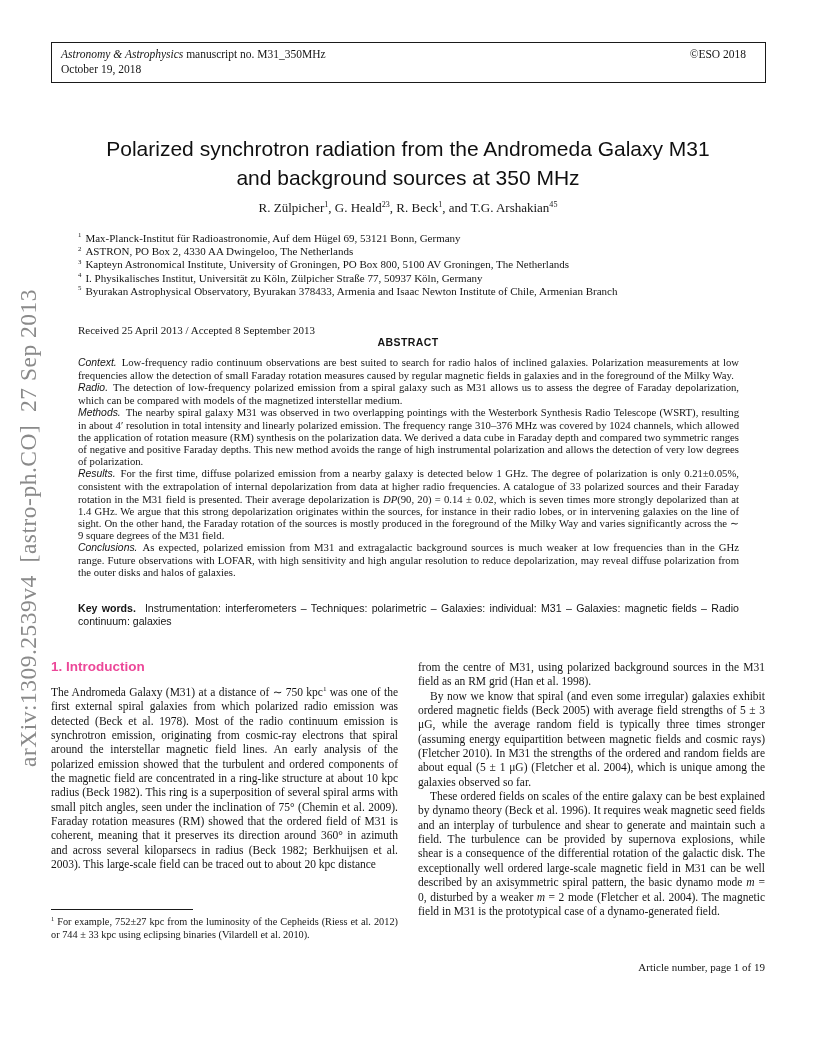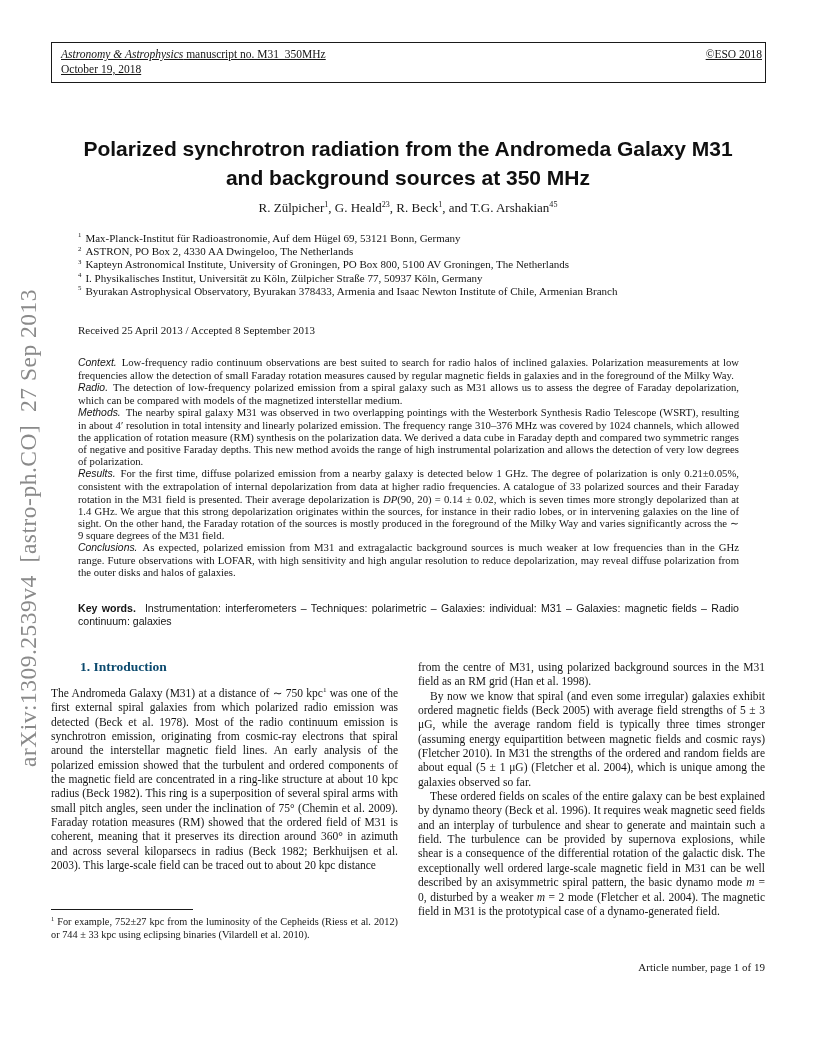--- a/index.html
+++ b/index.html
@@ -9,37 +9,37 @@
     background:#ffffff; color:#151515;
     font-family:"Liberation Serif", serif; overflow:hidden;
   }
   sup { font-size:0.62em; vertical-align:super; line-height:0; }
   i { font-style:italic; }
 
   
   .hdr-box {
     position:absolute; left:51px; top:42px; width:715px; height:41px;
     border:1.5px solid #1a1a1a; display:flex; justify-content:space-between;
-    padding:4px 3px 0 9px; font-size:11.5px; line-height:14.5px;text-decoration:underline;
+    padding:4px 19px 0 9px; font-size:11.5px; line-height:14.5px;
   }
   .hdr-left  { text-align:left; }
   .hdr-right { text-align:right; }
 
   
   .watermark {
     position:absolute; left:28px; top:528px;
     transform:translate(-50%,-50%) rotate(-90deg);
     white-space:pre; font-size:23.5px; color:#8a8a8a;
     font-family:"Liberation Serif", serif; letter-spacing:0.5px;
   }
 
   
   .title {
     position:absolute; left:38px; width:740px; top:134px; text-align:center;
-    font-family:"Liberation Sans", sans-serif; font-weight:bold;
+    font-family:"Liberation Sans", sans-serif; font-weight:normal;
     font-size:21px; line-height:29px; color:#101010;
   }
   .authors {
     position:absolute; left:38px; width:740px; top:200px; text-align:center;
     font-size:13px;
   }
 
   
   .affils { position:absolute; left:78px; top:232px; width:680px;
     font-size:11px; line-height:13.2px; }
@@ -66,22 +66,22 @@
     position:absolute; left:78px; width:661px; top:602px;
     font-family:"Liberation Sans", sans-serif; font-size:10.6px; line-height:13.2px;
     text-align:justify;
   }
   .kw-label { font-weight:bold; margin-right:9px; }
 
   
   .col-left  { position:absolute; left:51px;  top:659px; width:347px; }
   .col-right { position:absolute; left:418px; top:660px; width:347px; }
   .sec-head {
-    font-family:Liberation Serif, serif; font-weight:bold;
-    font-size:13.5px; margin-bottom:11px; color:#0c4a6e;margin-left:29px;
+    font-family:Liberation Sans, sans-serif; font-weight:bold;
+    font-size:13.5px; margin-bottom:11px; color:#ec4899;
   }
   .body-par {
     font-size:11.5px; line-height:14.35px; text-align:justify;
   }
   .body-par + .body-par { text-indent:12px; }
   .indent { text-indent:12px; }
 
   
   .footnote-rule {
     position:absolute; left:51px; top:909px; width:142px;
@@ -121,20 +121,21 @@
   <div class="affils">
     <div class="affil"><sup>1</sup><span>Max-Planck-Institut für Radioastronomie, Auf dem Hügel 69, 53121 Bonn, Germany</span></div>
     <div class="affil"><sup>2</sup><span>ASTRON, PO Box 2, 4330 AA Dwingeloo, The Netherlands</span></div>
     <div class="affil"><sup>3</sup><span>Kapteyn Astronomical Institute, University of Groningen, PO Box 800, 5100 AV Groningen, The Netherlands</span></div>
     <div class="affil"><sup>4</sup><span>I. Physikalisches Institut, Universität zu Köln, Zülpicher Straße 77, 50937 Köln, Germany</span></div>
     <div class="affil"><sup>5</sup><span>Byurakan Astrophysical Observatory, Byurakan 378433, Armenia and Isaac Newton Institute of Chile, Armenian Branch</span></div>
   </div>
 
   <div class="received">Received 25 April 2013 / Accepted 8 September 2013</div>
 
+  <div class="abs-head">ABSTRACT</div>
 
   <div class="abstract">
     <div><span class="abs-label">Context.</span><span><span>Low-frequency radio continuum observations are best suited to search for radio halos of inclined galaxies. Polarization measurements at low frequencies allow the detection of small Faraday rotation measures caused by regular magnetic fields in galaxies and in the foreground of the Milky Way.</span></span></div>
     <div><span class="abs-label">Radio.</span><span><span>The detection of low-frequency polarized emission from a spiral galaxy such as M31 allows us to assess the degree of Faraday depolarization, which can be compared with models of the magnetized interstellar medium.</span></span></div>
     <div><span class="abs-label">Methods.</span><span><span>The nearby spiral galaxy M31 was observed in two overlapping pointings with the Westerbork Synthesis Radio Telescope (WSRT), resulting in about 4′ resolution in total intensity and linearly polarized emission. The frequency range 310–376 MHz was covered by 1024 channels, which allowed the application of rotation measure (RM) synthesis on the polarization data. We derived a data cube in Faraday depth and compared two symmetric ranges of negative and positive Faraday depths. This new method avoids the range of high instrumental polarization and allows the detection of very low degrees of polarization.</span></span></div>
     <div><span class="abs-label">Results.</span><span><span>For the first time, diffuse polarized emission from a nearby galaxy is detected below 1 GHz. The degree of polarization is only 0.21±0.05%, consistent with the extrapolation of internal depolarization from data at higher radio frequencies. A catalogue of 33 polarized sources and their Faraday rotation in the M31 field is presented. Their average depolarization is </span><i>DP</i><span>(90, 20) = 0.14 ± 0.02, which is seven times more strongly depolarized than at 1.4 GHz. We argue that this strong depolarization originates within the sources, for instance in their radio lobes, or in intervening galaxies on the line of sight. On the other hand, the Faraday rotation of the sources is mostly produced in the foreground of the Milky Way and varies significantly across the ∼ 9 square degrees of the M31 field.</span></span></div>
     <div><span class="abs-label">Conclusions.</span><span><span>As expected, polarized emission from M31 and extragalactic background sources is much weaker at low frequencies than in the GHz range. Future observations with LOFAR, with high sensitivity and high angular resolution to reduce depolarization, may reveal diffuse polarization from the outer disks and halos of galaxies.</span></span></div>
   </div>
 
   <div class="keywords">

